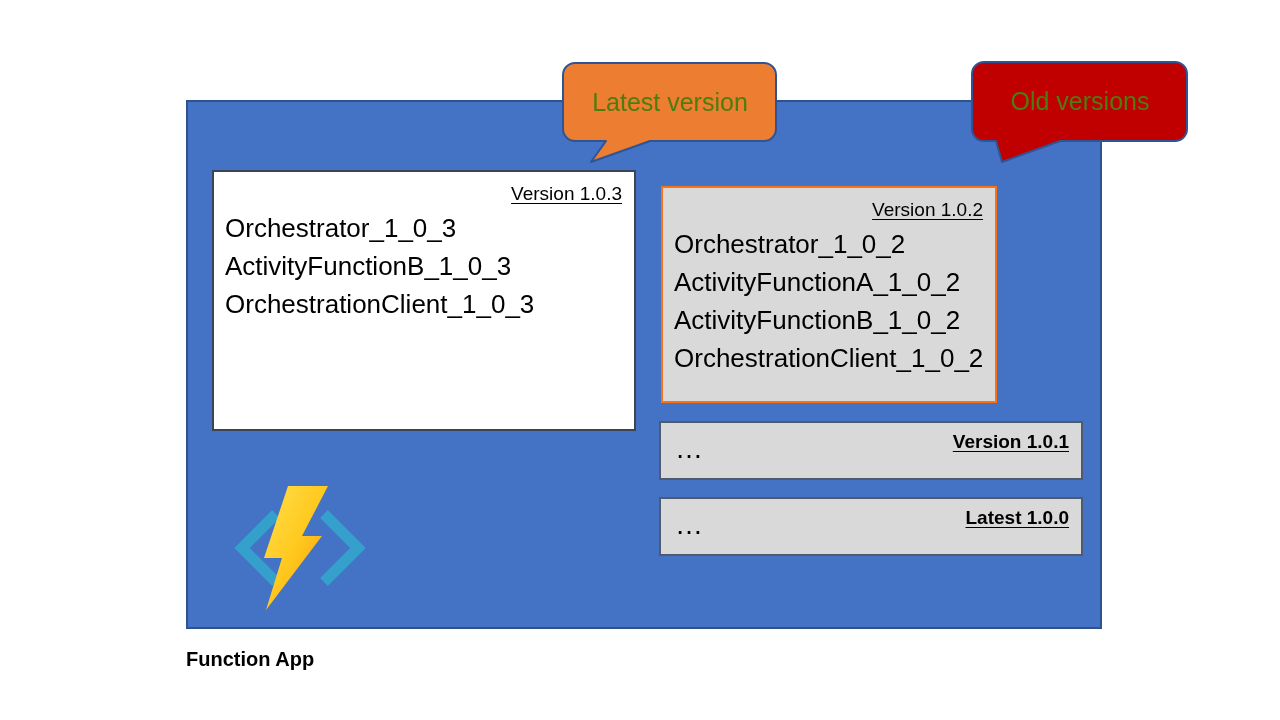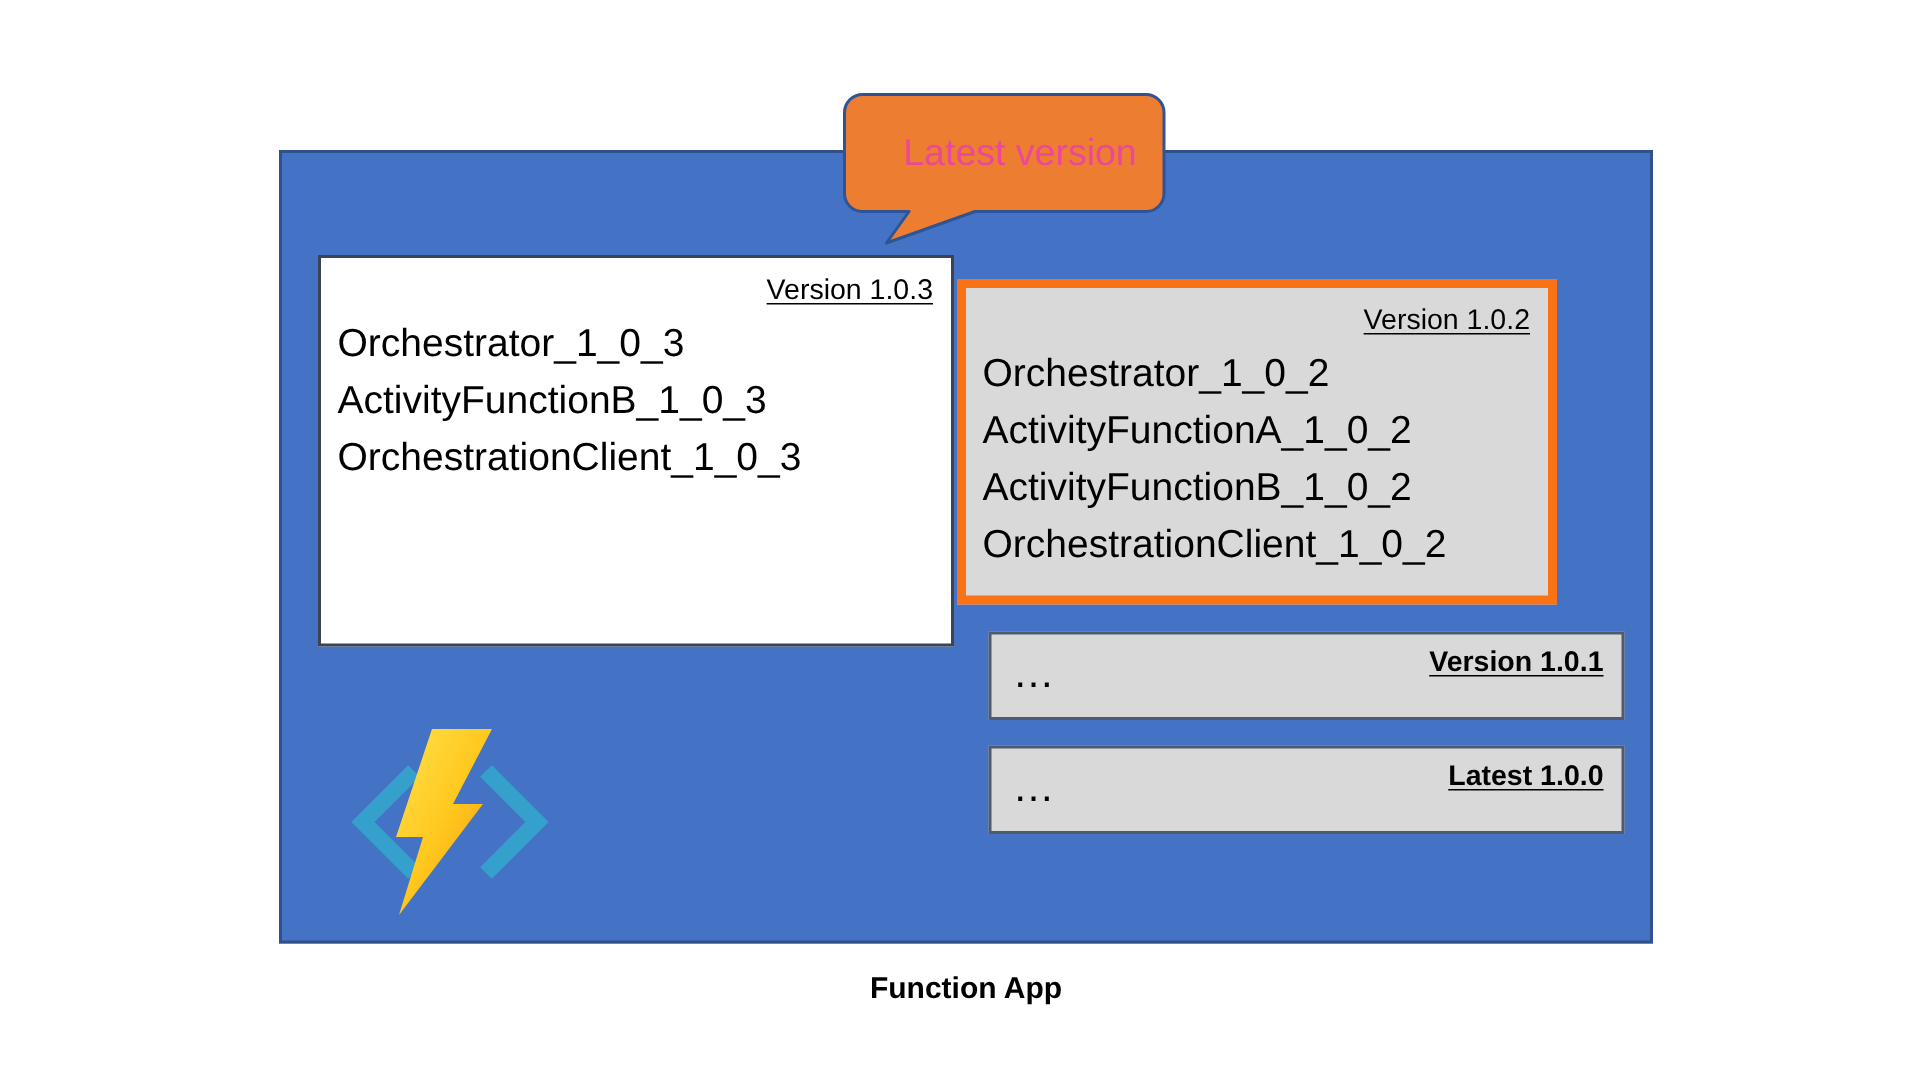--- a/index.html
+++ b/index.html
@@ -11,22 +11,22 @@
   .container-box {
     position: absolute; left: 186px; top: 100px; width: 916px; height: 529px;
     background: #4472C4; border: 2px solid #2F528F; box-sizing: border-box;
   }
   .vbox { position: absolute; box-sizing: border-box; }
   .vbox-latest {
     left: 212px; top: 170px; width: 424px; height: 261px;
     background: #FFFFFF; border: 2px solid #3A4454;
   }
   .vbox-old-big {
-    left: 638px; top: 186px; width: 400px; height: 217px;
-    background: #D9D9D9; border: 6px solid #f97316;
+    left: 661px; top: 186px; width: 336px; height: 217px;
+    background: #D9D9D9; border: 2px solid #f97316;
   }
   .vbox-old-small {
     left: 659px; width: 424px; height: 59px;
     background: #D9D9D9; border: 2px solid #4E5B6E;
   }
   .vbox-v101 { top: 421px; }
   .vbox-v100 { top: 497px; }
   .version-label {
     position: absolute; top: 11px; right: 12px;
     font-size: 19px; color: #000000;
@@ -38,30 +38,30 @@
     list-style: none; margin: 0; padding: 37px 0 0 11px;
     font-size: 26px; line-height: 38px; color: #000000; white-space: nowrap;
   }
   .ellipsis {
     position: absolute; left: 14px; top: 10px;
     font-size: 28px; color: #000000;
   }
   .callout { position: absolute; }
   .callout svg { display: block; }
   .callout-label {
-    position: absolute; left: 10px; top: 0; width: 100%; height: 80px;
+    position: absolute; left: 0; top: 0; width: 100%; height: 80px;
     display: flex; align-items: center; justify-content: center;
-    color: #ec4899; font-size: 25px; white-space: nowrap;
+    color: #4d7c0f; font-size: 25px; white-space: nowrap;
   }
   .callout-latest { left: 562px; top: 62px; width: 216px; height: 104px; }
   .callout-old   { left: 971px; top: 61px; width: 218px; height: 105px; }
   .logo { position: absolute; left: 232px; top: 484px; }
   .app-label {
     position: absolute; left: 186px; top: 648px; width: 916px;
-    text-align: center; font-size: 20px; font-weight: bold; color: #000000;
+    text-align: left; font-size: 20px; font-weight: bold; color: #000000;
   }
 </style>
 </head>
 <body>
 
 <div class="canvas">
 
   <div class="container-box"></div>
 
   <div class="vbox vbox-latest">
@@ -93,20 +93,26 @@
     <span class="ellipsis">…</span>
   </div>
 
   <div class="callout callout-latest">
     <svg width="216" height="104" viewBox="0 0 216 104">
       <path d="M13,1 H202 A12,12 0 0 1 214,13 V67 A12,12 0 0 1 202,79 H88 L29,100 L44,79 H13 A12,12 0 0 1 1,67 V13 A12,12 0 0 1 13,1 Z" fill="#ED7D31" stroke="#2F5496" stroke-width="2" stroke-linejoin="round"></path>
     </svg>
     <div class="callout-label">Latest version</div>
   </div>
 
+  <div class="callout callout-old">
+    <svg width="218" height="105" viewBox="0 0 218 105">
+      <path d="M13,1 H204 A12,12 0 0 1 216,13 V68 A12,12 0 0 1 204,80 H89 L31,101 L25,80 H13 A12,12 0 0 1 1,68 V13 A12,12 0 0 1 13,1 Z" fill="#C00000" stroke="#2F5496" stroke-width="2" stroke-linejoin="round"></path>
+    </svg>
+    <div class="callout-label">Old versions</div>
+  </div>
 
   <svg class="logo" width="136" height="128" viewBox="0 0 136 128">
     <defs>
       <linearGradient id="boltGrad" x1="0" y1="0" x2="1" y2="1">
         <stop offset="0" stop-color="#FFE14D"></stop>
         <stop offset="0.5" stop-color="#FFC81E"></stop>
         <stop offset="1" stop-color="#F29111"></stop>
       </linearGradient>
     </defs>
     <polyline points="44,30 10,64 44,98" fill="none" stroke="#35A0CC" stroke-width="11"></polyline>

